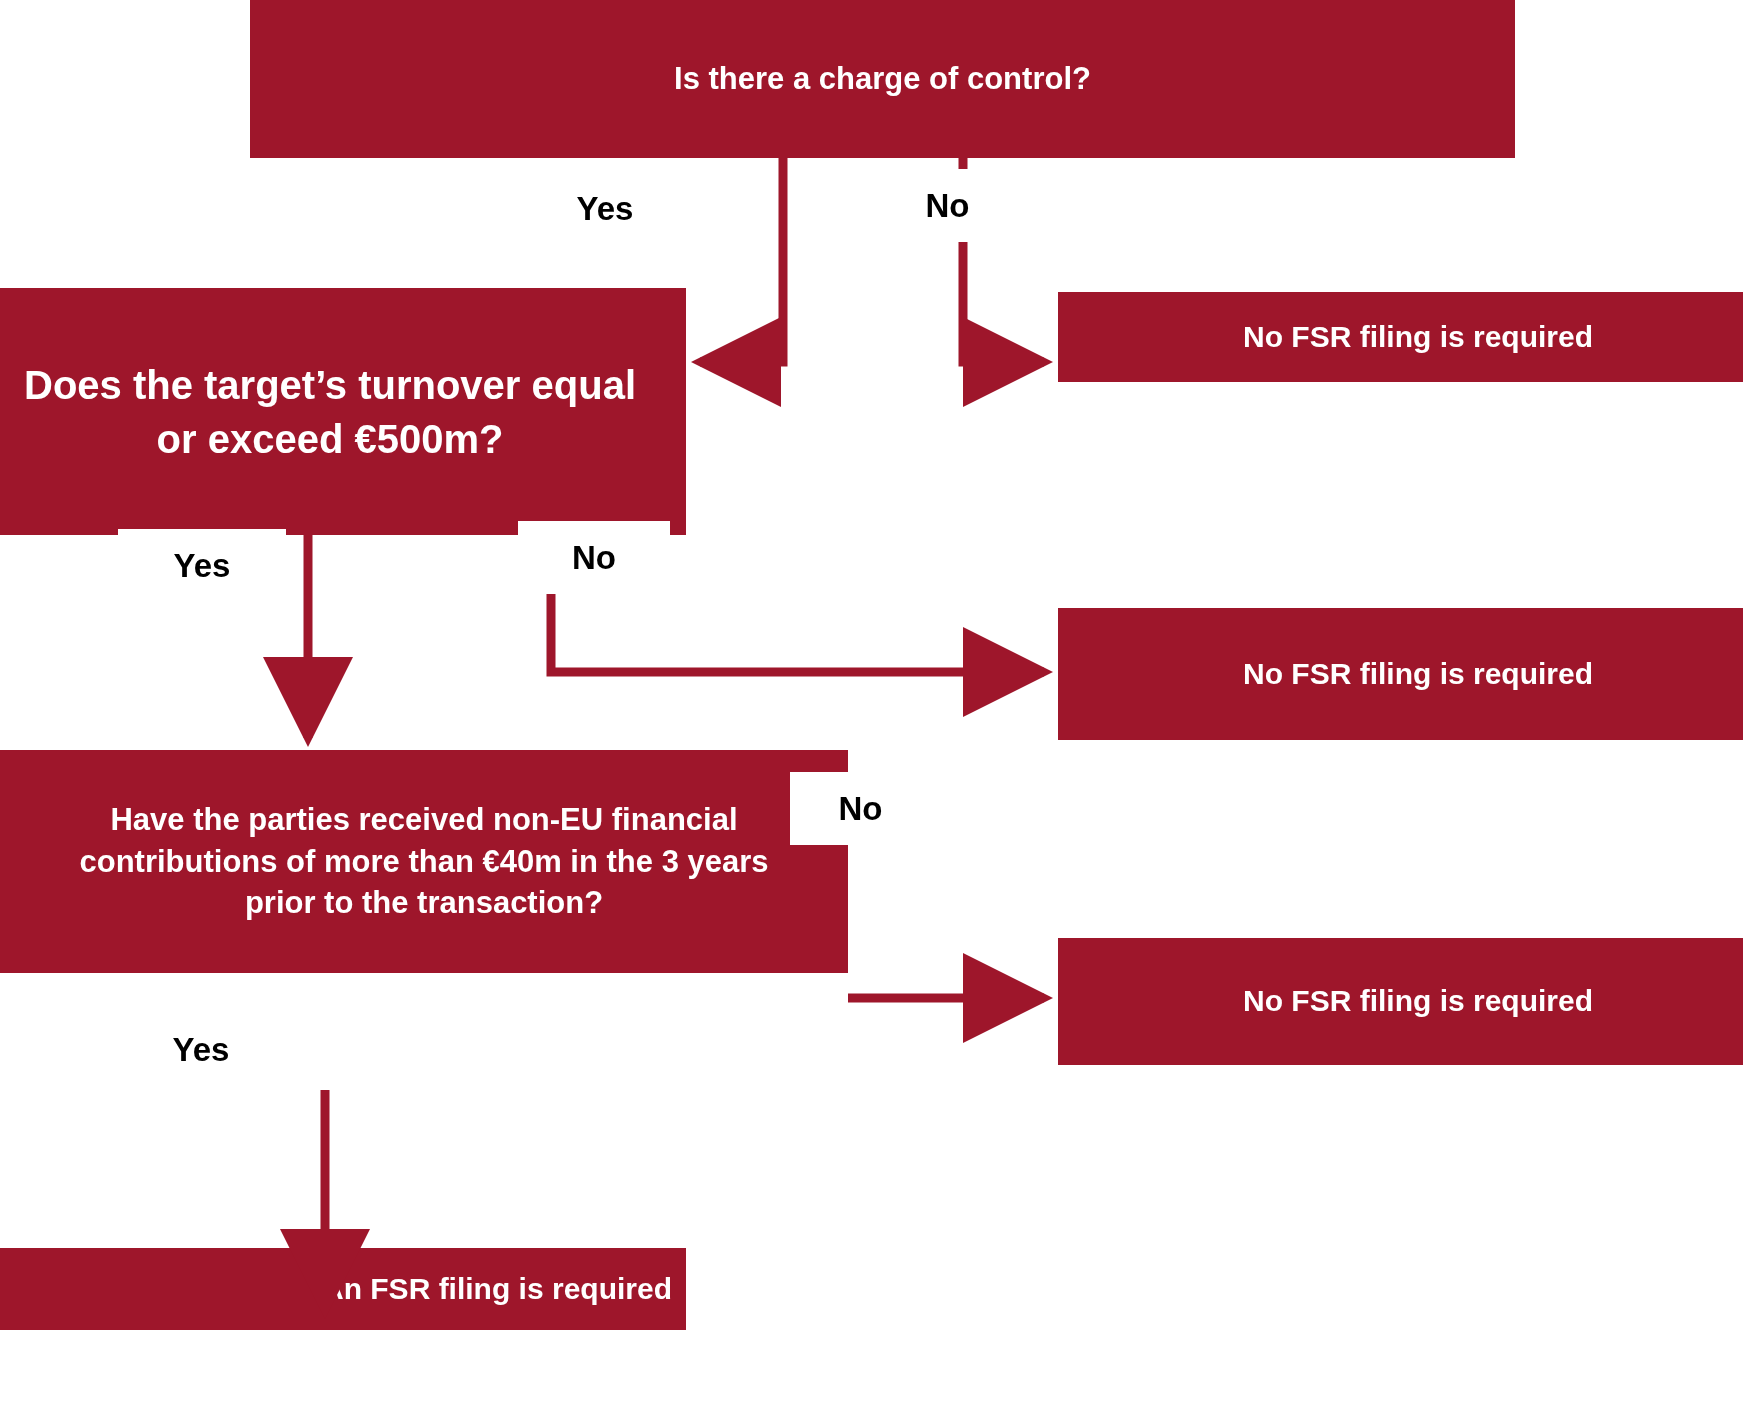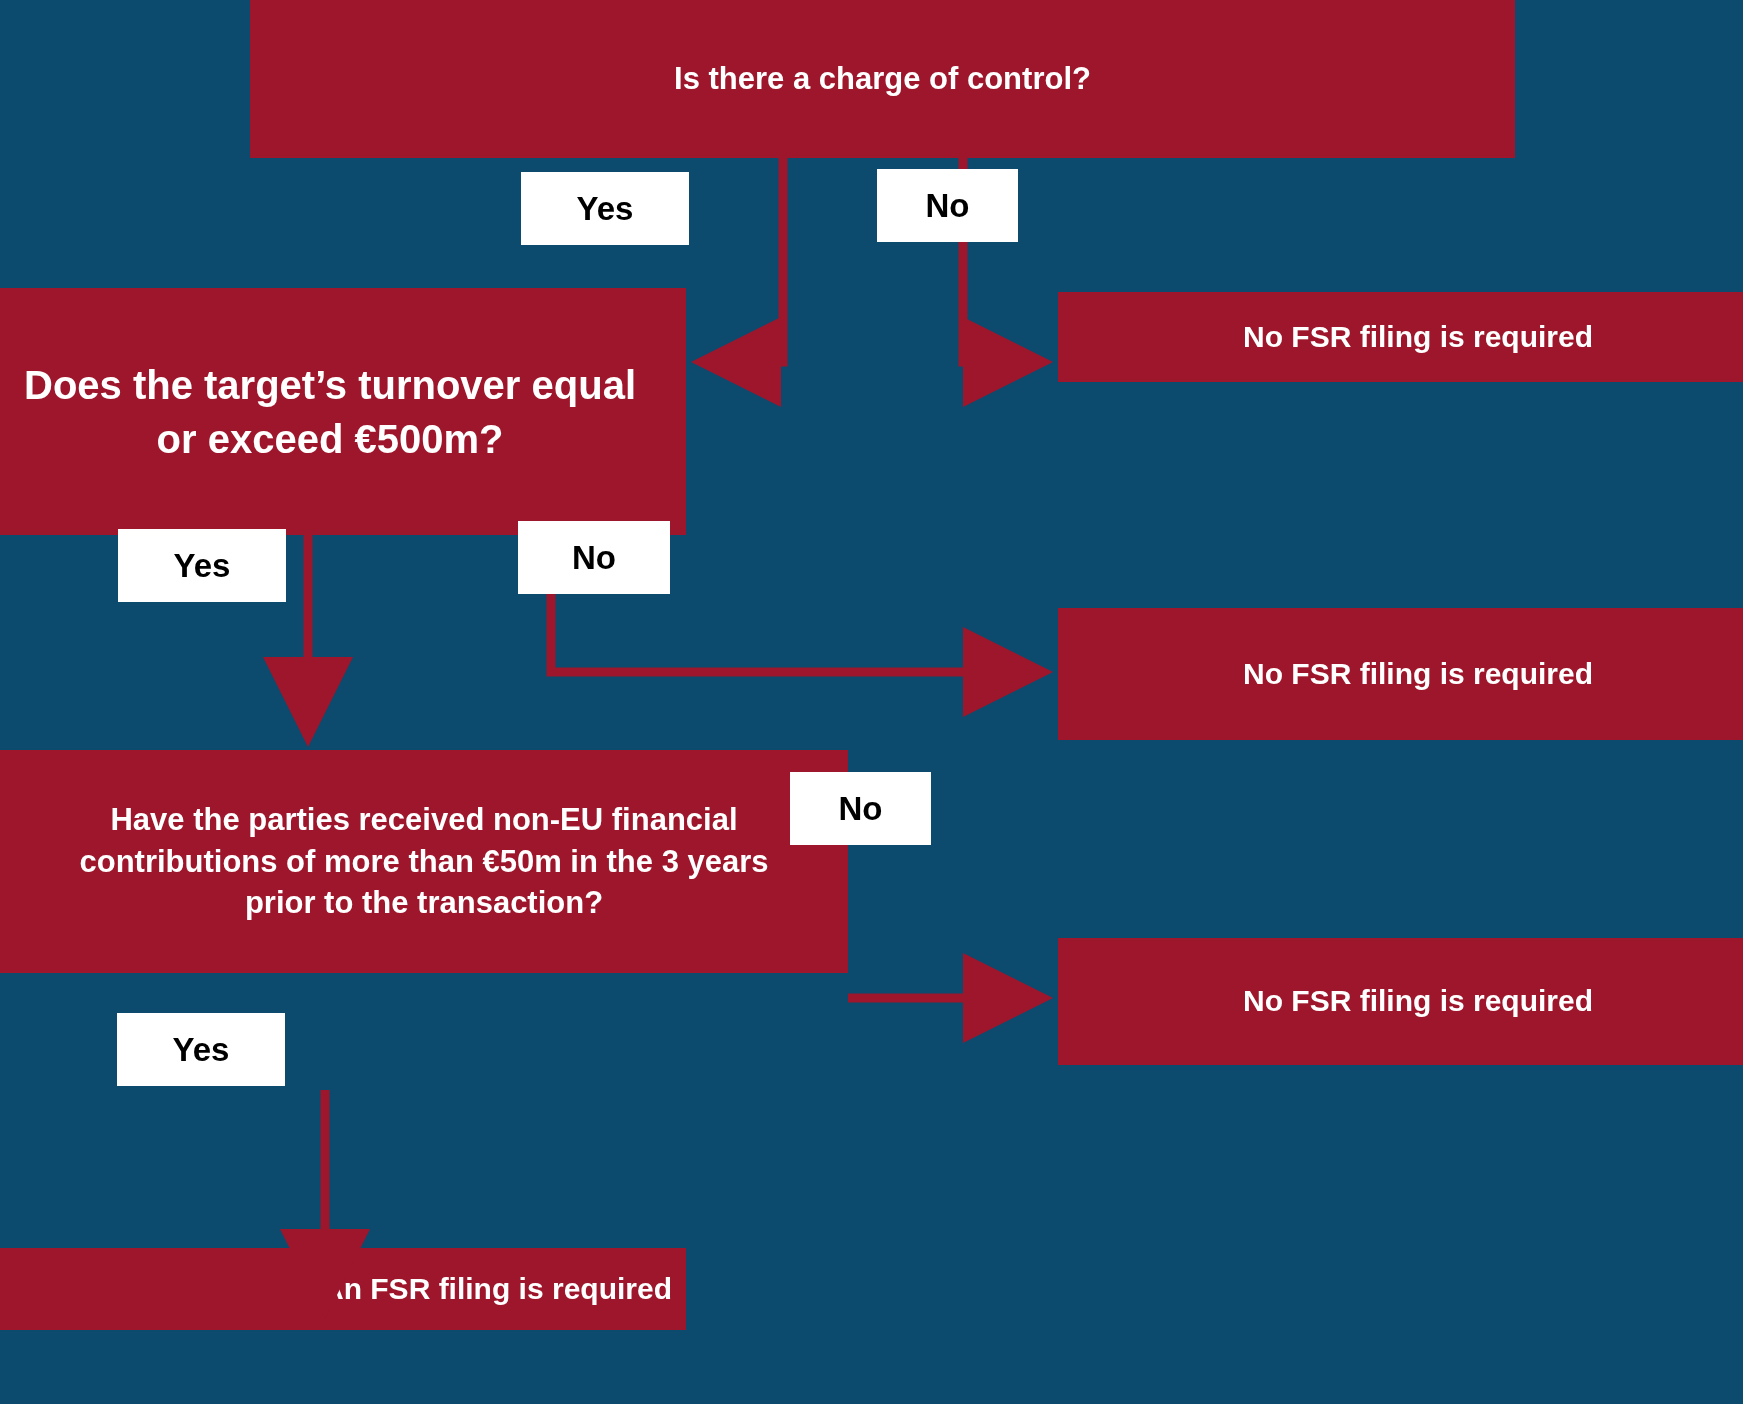--- a/index.html
+++ b/index.html
@@ -4,21 +4,21 @@
 <style>
   html, body {
     margin: 0;
     padding: 0;
     background: #000000;
   }
   #canvas {
     position: relative;
     width: 1743px;
     height: 1404px;
-    background: #0c4a6e;
+    background: #ffffff;
     overflow: hidden;
     font-family: "Liberation Sans", sans-serif;
   }
   .node {
     position: absolute;
     background: #9E162B;
     color: #ffffff;
     font-weight: bold;
     display: flex;
     align-items: center;
@@ -84,21 +84,21 @@
 
   <div class="node decision-1" style="left:250px; top:0px; width:1265px; height:158px;">
     <span>Is there a charge of control?</span>
   </div>
 
   <div class="node decision-2" style="left:0px; top:288px; width:686px; height:247px; padding-right:40px;">
     <span>Does the target’s turnover equal or exceed €500m?</span>
   </div>
 
   <div class="node decision-3" style="left:0px; top:750px; width:848px; height:223px; padding-left:70px; padding-right:70px;">
-    <span>Have the parties received non-EU financial contributions of more than €50m in the 3 years prior to the transaction?</span>
+    <span>Have the parties received non-EU financial contributions of more than €40m in the 3 years prior to the transaction?</span>
   </div>
 
   <div class="node terminal" style="left:1058px; top:292px; width:720px; height:90px;">
     <span>No FSR filing is required</span>
   </div>
 
   <div class="node terminal" style="left:1058px; top:608px; width:720px; height:132px;">
     <span>No FSR filing is required</span>
   </div>
 

